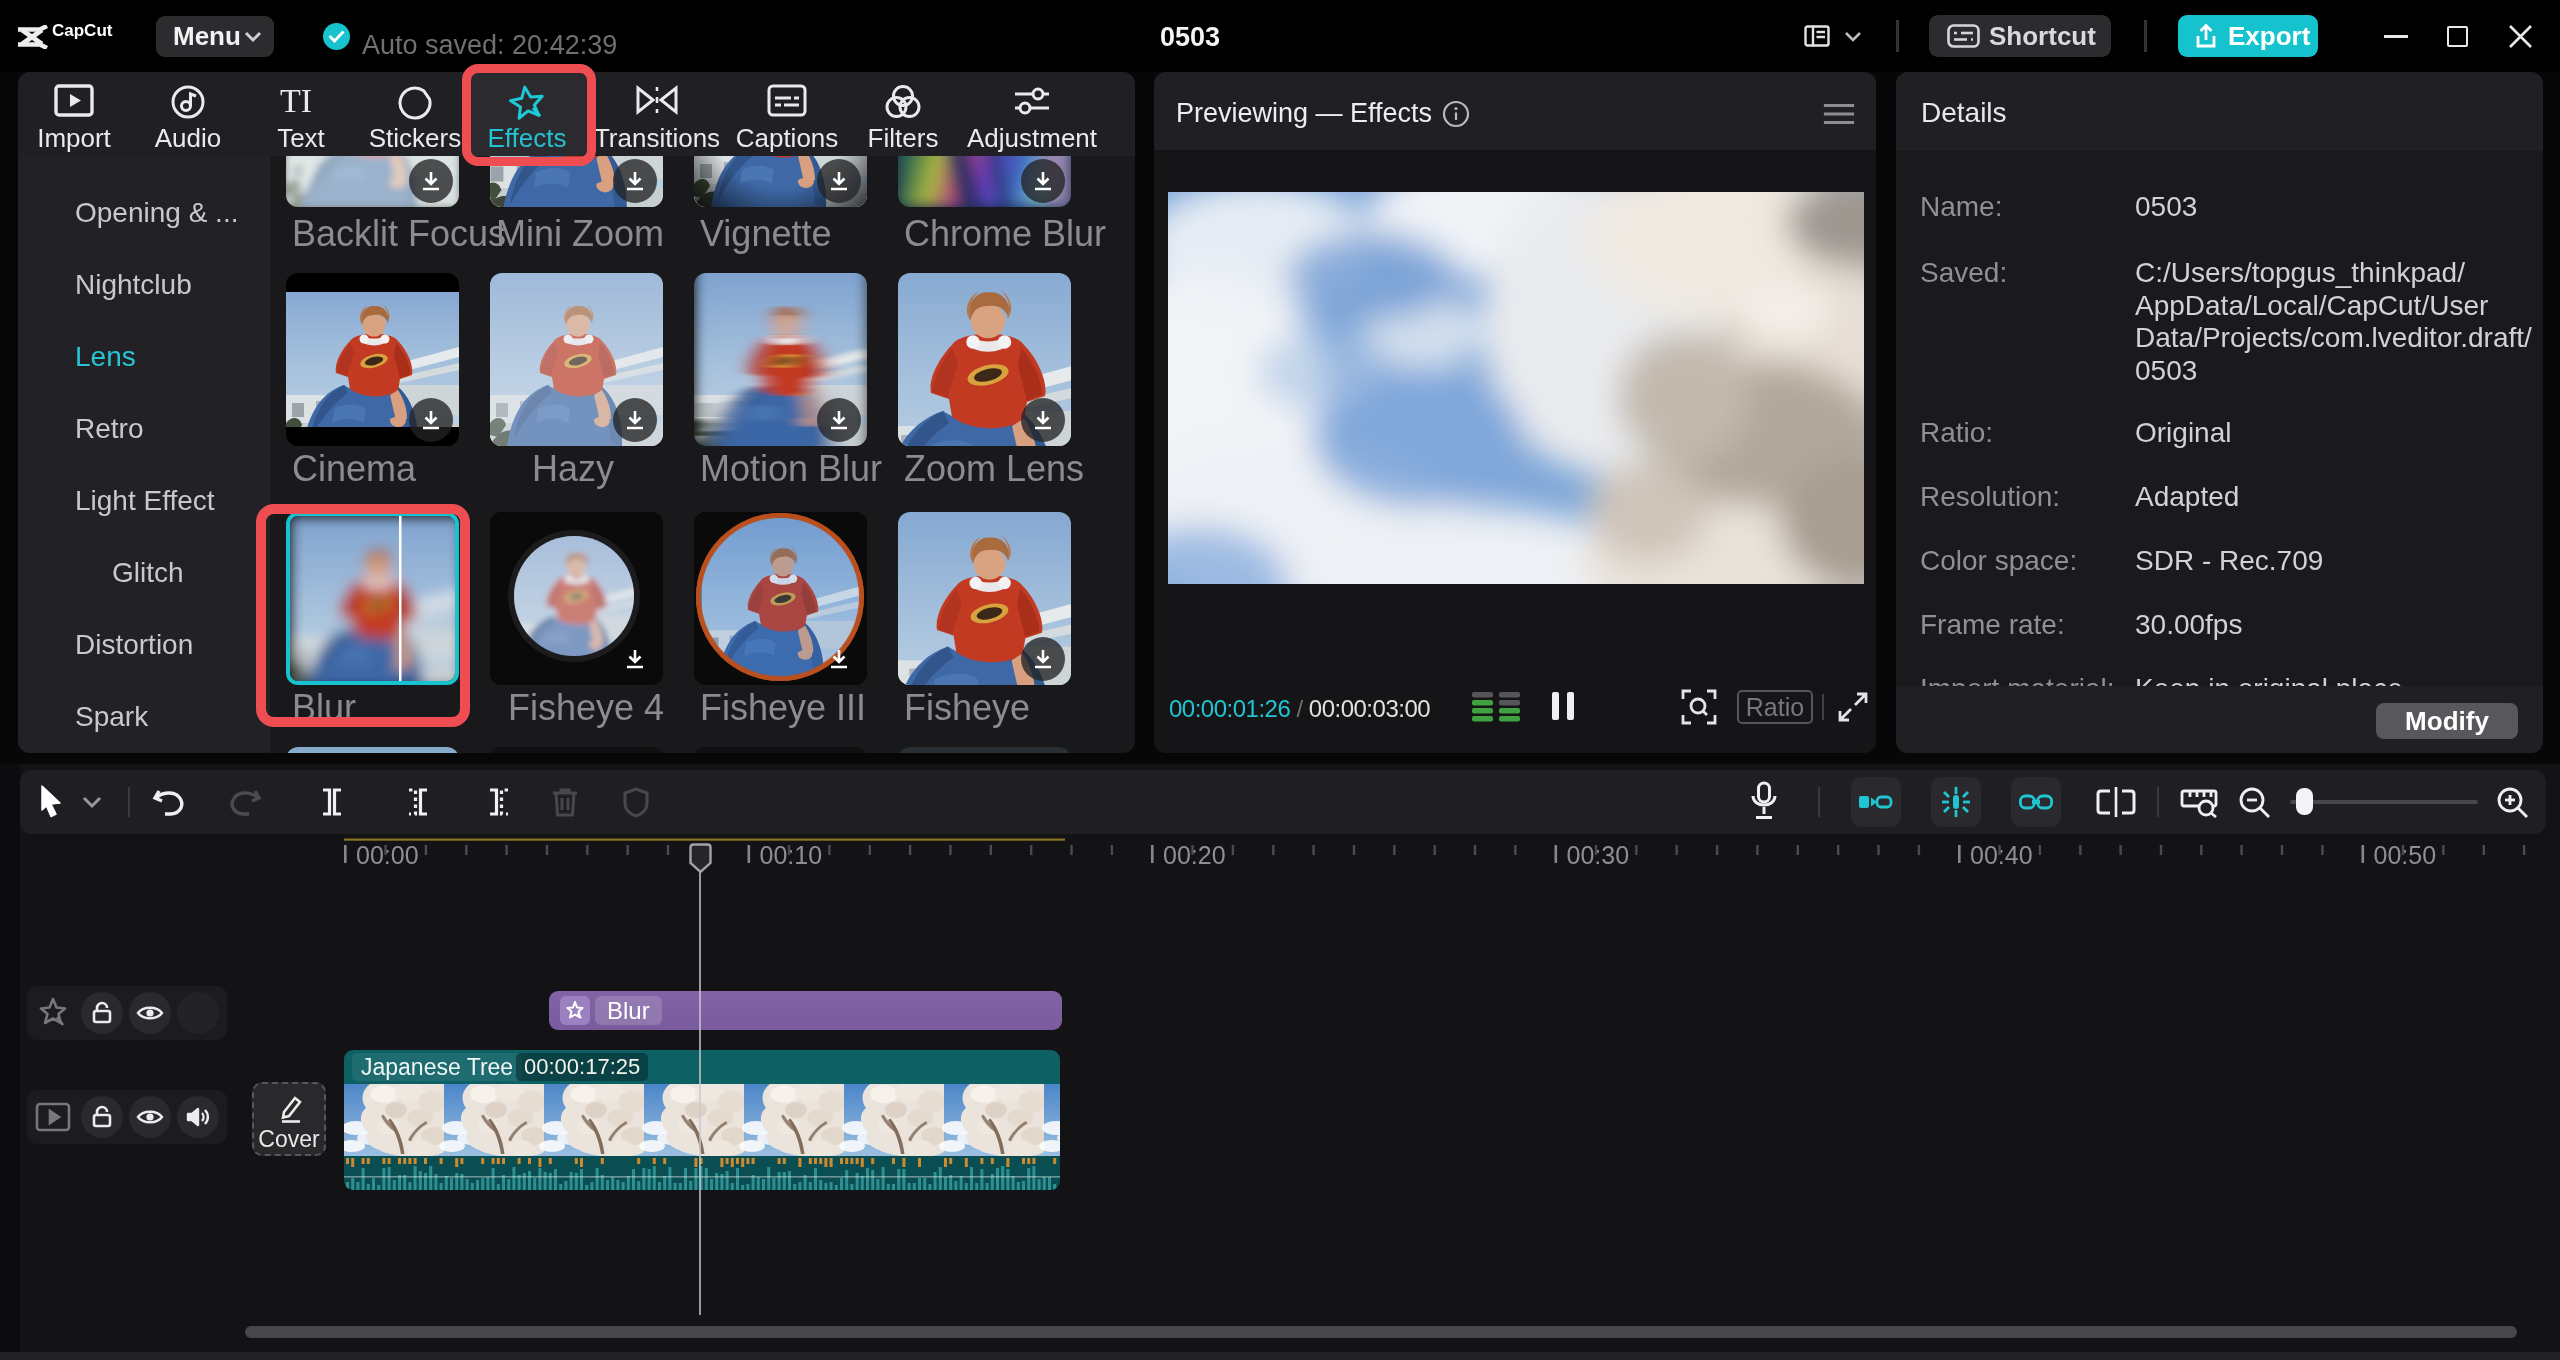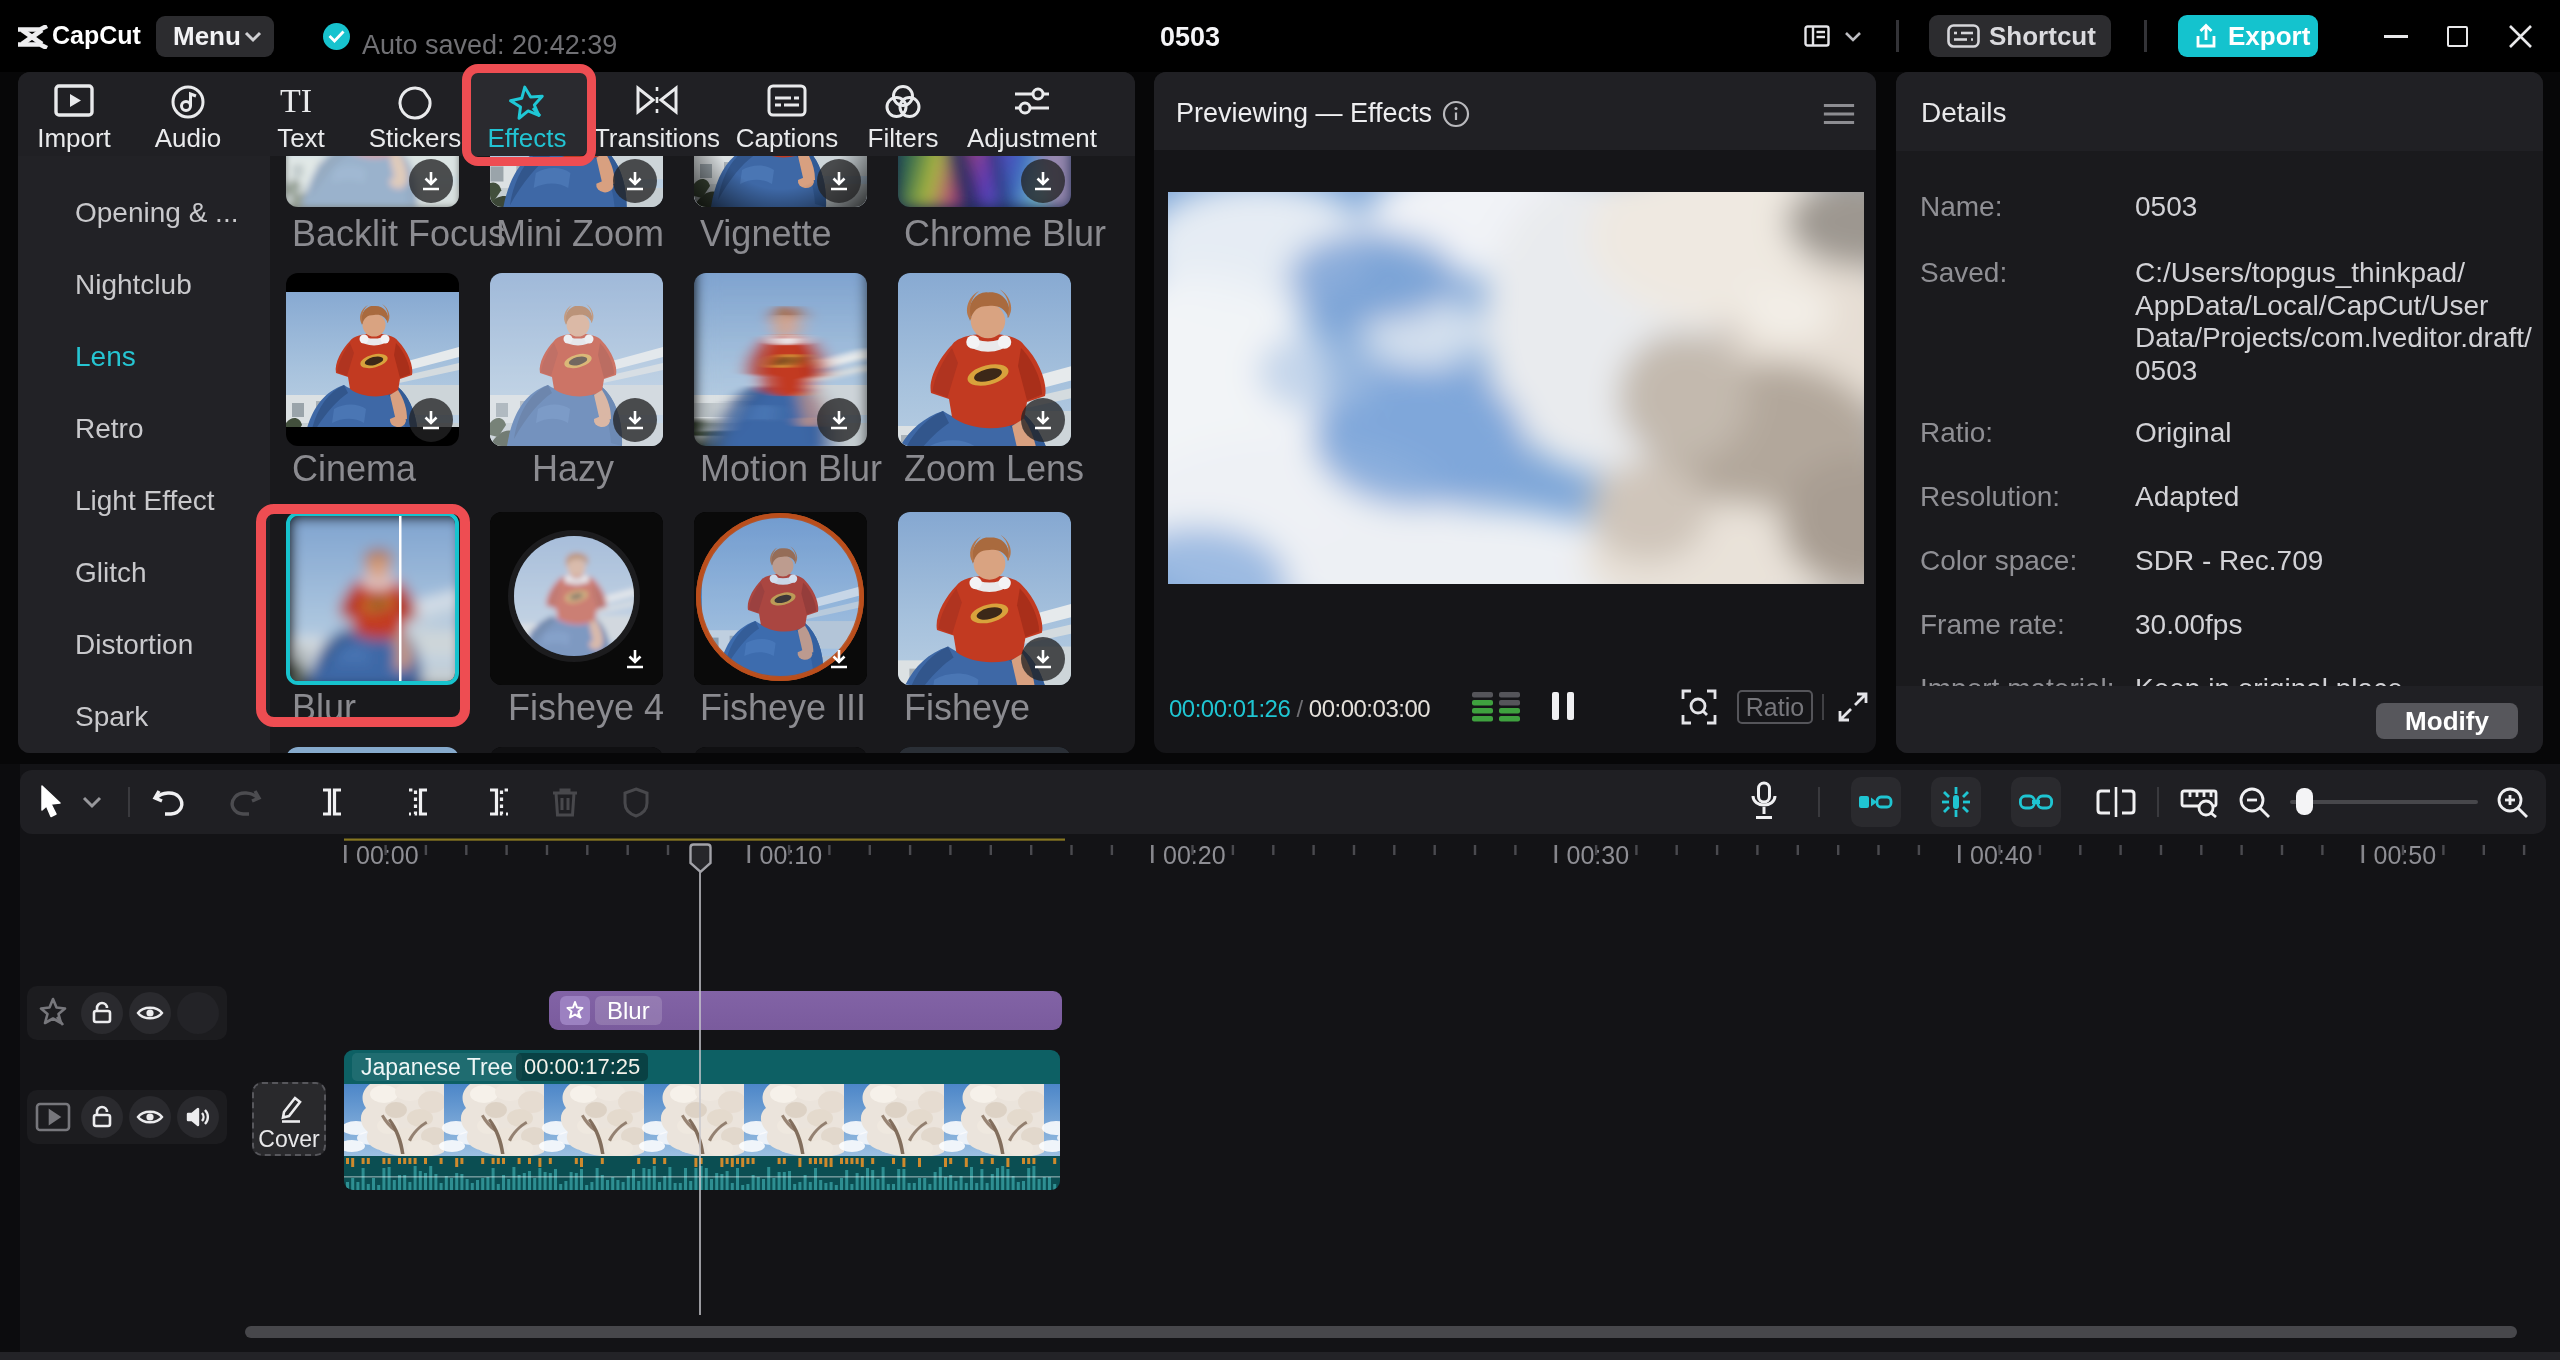--- a/index.html
+++ b/index.html
@@ -112,21 +112,21 @@
 
 <div class="abs" style="left:0;top:0;width:2560px;height:72px;background:#000;"></div>
 <svg class="abs" style="left:16px;top:25px" width="35" height="24" viewBox="0 0 35 24">
  <g stroke="#ededef" stroke-width="4.6" fill="none">
   <path d="M2,4.5 L24,4.5 L31,1"></path>
   <path d="M2,19.5 L24,19.5 L31,23"></path>
   <path d="M6,5 L26,19"></path>
   <path d="M26,5 L6,19"></path>
  </g>
 </svg>
-<div class="abs" style="left:52px;top:21px;font-size:25px;font-weight:bold;color:#fff;">CapCut</div>
+<div class="abs" style="left:52px;top:21px;font-size:17px;font-weight:bold;color:#fff;">CapCut</div>
 <div class="abs" style="left:156px;top:16px;width:118px;height:41px;background:#2c2c2f;border-radius:9px;">
   <span style="position:absolute;left:17px;top:5px;font-size:26px;font-weight:bold;color:#f2f2f4;">Menu</span>
   <svg style="position:absolute;right:12px;top:15px" width="18" height="12" viewBox="0 0 18 12">
         <path d="M2,2 L9,9 L16,2" stroke="#cfcfd2" stroke-width="3" fill="none"></path>
       </svg>
 </div>
 <div class="abs" style="left:323px;top:23px;width:27px;height:27px;border-radius:50%;background:#17c3ce;">
  <svg style="position:absolute;left:5px;top:7px" width="17" height="13" viewBox="0 0 17 13">
         <path d="M1.5,6 L6.5,11 L15.5,1.5" stroke="#fff" stroke-width="2.8" fill="none"></path>
       </svg>
@@ -241,21 +241,21 @@
             <line x1="3" y1="24" x2="37" y2="24"></line>
             <circle cx="13" cy="24" r="5" fill="#202024"></circle>
           </svg></div>
 <div class="tlabel" style="color:#e9eaec;">Adjustment</div>
       </div>
 <div class="side-item" style="top:141px;color:#c9c9cc;">Opening &amp; ...</div>
 <div class="side-item" style="top:213px;color:#c9c9cc;">Nightclub</div>
 <div class="side-item" style="top:285px;color:#26c5d2;">Lens</div>
 <div class="side-item" style="top:357px;color:#c9c9cc;">Retro</div>
 <div class="side-item" style="top:429px;color:#c9c9cc;">Light Effect</div>
-<div class="side-item" style="top:501px;color:#c9c9cc;">Glitch</div>
+<div class="side-item" style="top:501px;color:#c9c9cc;margin-left:37px;">Glitch</div>
 <div class="side-item" style="top:573px;color:#c9c9cc;">Distortion</div>
 <div class="side-item" style="top:645px;color:#c9c9cc;">Spark</div>
 <div class="abs" style="left:252px;top:84px;width:865px;height:597px;overflow:hidden;">
 <div class="thumb" style="left:16px;top:-122px;height:173px;"><svg width="173" height="173" viewBox="0 0 173 173">
             <g filter="url(#blur3)">
               <use href="#guy"></use>
             </g>
             <rect width="173" height="173" fill="#dce8e2" opacity="0.45"></rect>
             <rect width="173" height="173" fill="#fff" opacity="0.18"></rect>
           </svg><div class="dl" style="right:6px;bottom:4px;">

